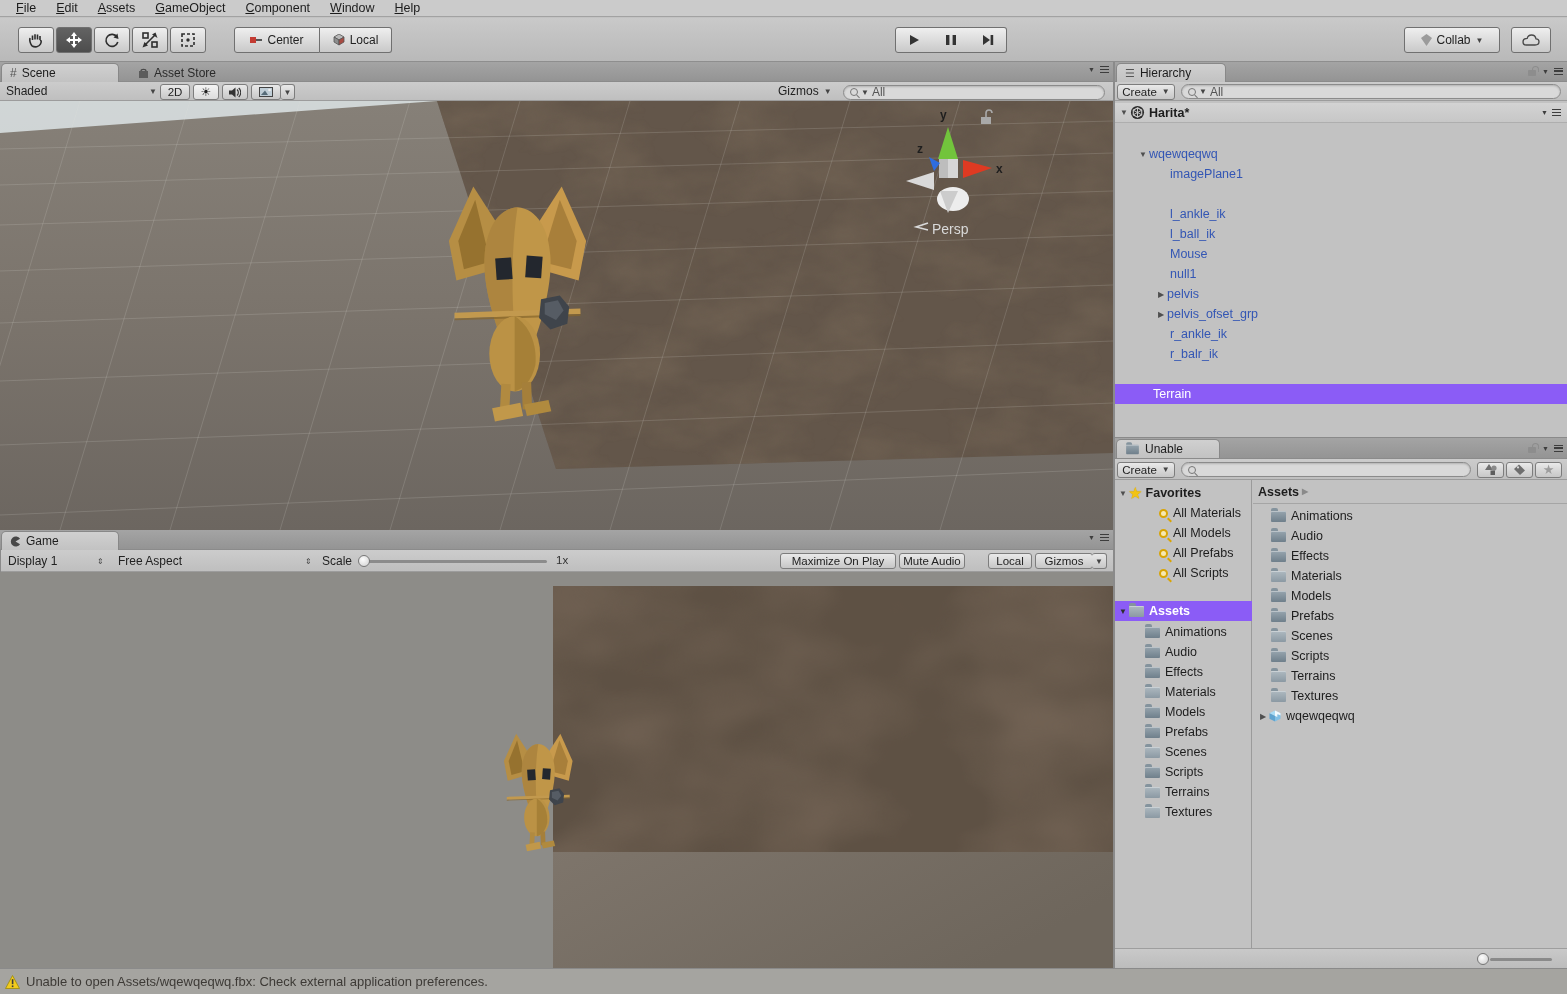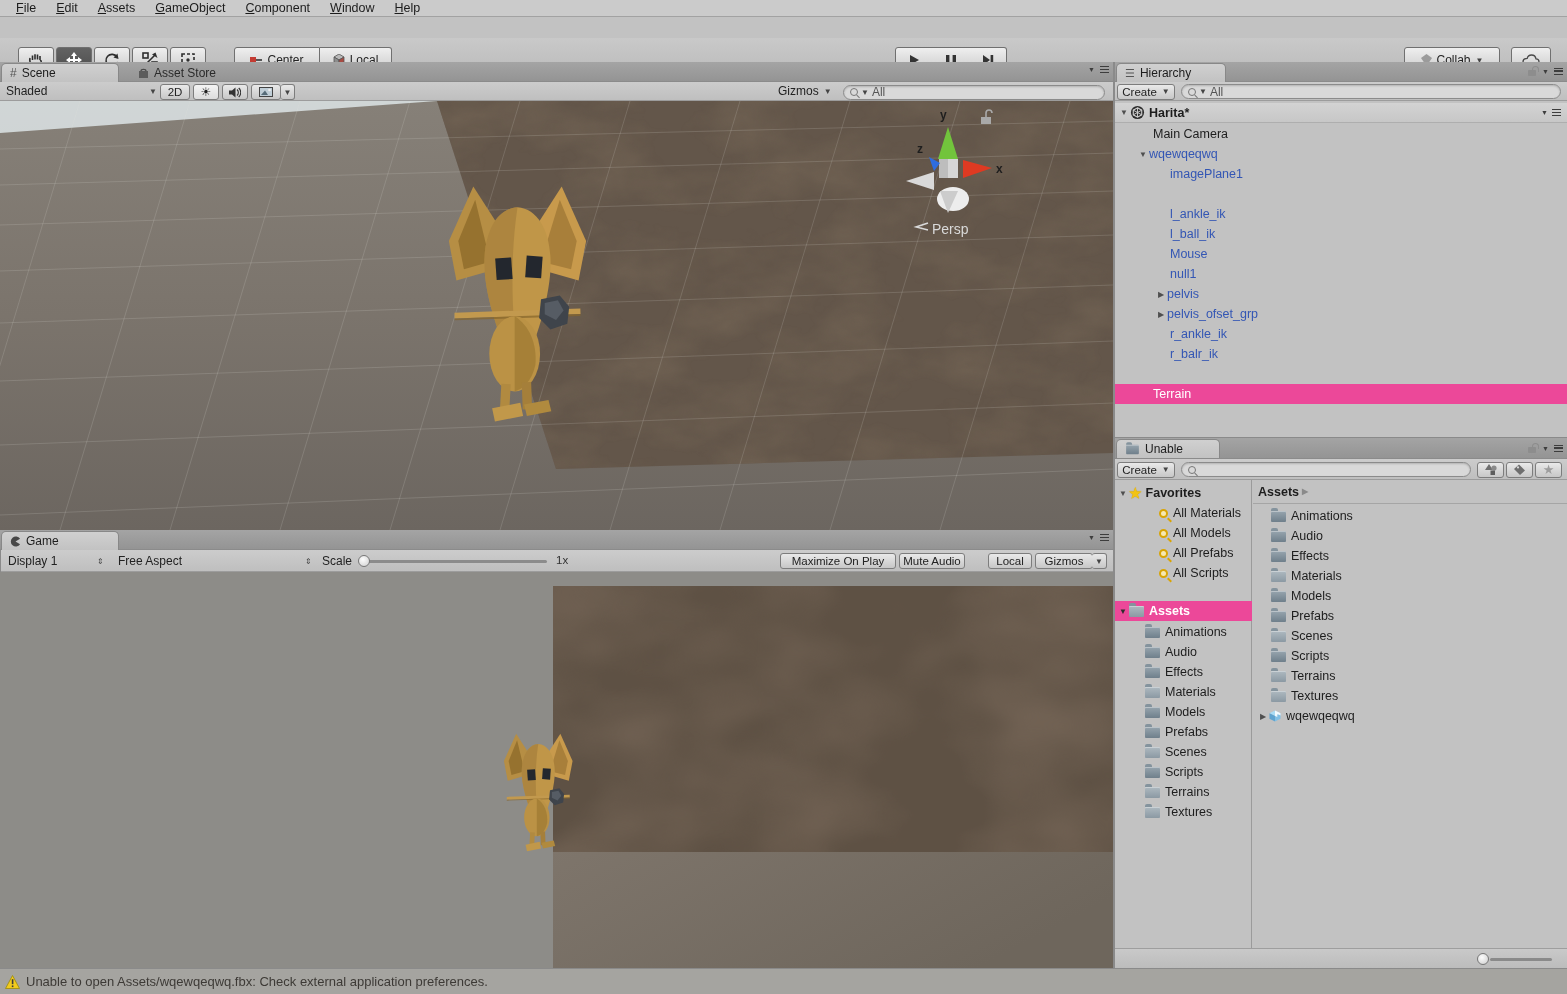--- a/index.html
+++ b/index.html
@@ -6,21 +6,21 @@
   html,body { width:1567px; height:994px; overflow:hidden; }
   body { font-family:"Liberation Sans", sans-serif; font-size:12px; color:#222; background:#c2c2c2; position:relative; -webkit-font-smoothing:antialiased; }
   .abs { position:absolute; }
 
   
   .menubar { left:0; top:0; width:1567px; height:17px; background:#cbcbcb; border-bottom:1px solid #a2a2a2; display:flex; align-items:center; padding-left:6px; gap:0; }
   .menu-item { display:inline-block; padding:1px 10px 1px 10px; font-size:12.5px; color:#1c1c1c; cursor:default; }
   .menu-item::first-letter { text-decoration:underline; }
 
   
-  .toolbar { left:0; top:18px; width:1567px; height:44px; background:linear-gradient(#c9c9c9,#b9b9b9); border-bottom:1px solid #8e8e8e;margin-top:20px; }
+  .toolbar { left:0; top:18px; width:1567px; height:44px; background:linear-gradient(#c9c9c9,#b9b9b9); border-bottom:1px solid #8e8e8e; }
   .btn { position:absolute; height:26px; top:9px; background:linear-gradient(#efefef,#c9c9c9); border:1px solid #707070; border-radius:3px; display:flex; align-items:center; justify-content:center; font-size:12px; color:#222; }
   .btn.active { background:linear-gradient(#636363,#4d4d4d); color:#fff; }
   .btn-attached-l { border-radius:3px 0 0 3px; }
   .btn-attached-r { border-radius:0 3px 3px 0; border-left:none; }
   .caret { font-size:8px; color:#444; margin-left:5px; }
   .tool-stroke { stroke:#2e2e2e; fill:none; stroke-width:1.6; }
 
   
   .tabstrip { background:linear-gradient(#a4a4a4,#949494); border-bottom:1px solid #8b8b8b; }
   .tab { position:absolute; top:1px; height:19px; background:linear-gradient(#d0d0d0,#c2c2c2); border:1px solid #888; border-bottom:none; border-radius:5px 5px 0 0; display:flex; align-items:center; padding:0 12px 0 8px; gap:5px; font-size:12px; color:#1d1d1d; }
@@ -37,21 +37,21 @@
   .paneltb { background:linear-gradient(#cccccc,#bfbfbf); border-bottom:1px solid #9c9c9c; }
   .flatdrop { position:absolute; display:flex; align-items:center; font-size:12px; color:#222; }
   .mini-btn { position:absolute; top:2px; height:16px; background:linear-gradient(#e9e9e9,#c7c7c7); border:1px solid #7d7d7d; border-radius:3px; display:flex; align-items:center; justify-content:center; font-size:11.5px; color:#222; }
   .searchpill { position:absolute; top:2.5px; height:15px; background:#d9d9d9; border:1px solid #8b8b8b; border-radius:8px; display:flex; align-items:center; padding:0 6px; gap:3px; box-shadow:inset 0 1px 2px rgba(0,0,0,.18); }
   .searchpill input { background:transparent; border:none; outline:none; font-size:12px; color:#555; width:100%; font-family:"Liberation Sans",sans-serif; }
   .mag { width:8px; height:8px; border:1.4px solid #777; border-radius:50%; position:relative; flex:none; }
   .mag::after { content:''; position:absolute; width:4px; height:1.4px; background:#777; transform:rotate(45deg); left:5px; top:7px; }
 
   
   .row { position:absolute; height:20px; display:flex; align-items:center; font-size:12.5px; color:#1d1d1d; white-space:nowrap; overflow:hidden; }
-  .row.sel { background:#ec4899; color:#fff; }
+  .row.sel { background:#8b5cf6; color:#fff; }
   .row.blue { color:var(--blue,#3356b4); }
   .tri { font-size:8px; color:#4f4f4f; width:12px; flex:none; text-align:center; }
   .ficon { width:15px; height:11px; background:linear-gradient(#97a5ae,#6f7f8b); border-radius:1px; position:relative; margin-right:5px; flex:none; box-shadow:inset 0 1px 0 rgba(255,255,255,.35); }
   .ficon::before { content:''; position:absolute; top:-3px; left:0; width:7px; height:3px; background:#84939d; border-radius:2px 2px 0 0; }
   .ficon.open { background:linear-gradient(#aeb9c0,#8b99a3); }
   .magy { width:9px; height:9px; border:2px solid #d9a404; border-radius:50%; position:relative; margin-right:5px; flex:none; background:#f7e9b0; }
   .magy::after { content:''; position:absolute; width:5px; height:2px; background:#d9a404; transform:rotate(45deg); left:6px; top:8px; }
   .star { color:#f3c312; font-size:14px; margin-right:4px; text-shadow:0 0 1px #b98d00; }
   .cube { width:12px; height:12px; position:relative; margin-right:5px; flex:none; }
 
@@ -395,23 +395,20 @@
       <circle cx="8" cy="8" r="7" fill="#2b2b2b"></circle>
       <polygon points="8,3 12.5,5.5 12.5,10.5 8,13 3.5,10.5 3.5,5.5" fill="none" stroke="#cfcfcf" stroke-width="1.2"></polygon>
       <path d="M8,3 L8,13 M3.5,5.5 L12.5,10.5 M12.5,5.5 L3.5,10.5" stroke="#cfcfcf" stroke-width="1"></path>
     </svg>
     <span>Harita*</span>
     <span style="position:absolute;right:6px;display:flex;gap:4px;align-items:center">
       <span class="mini-caret">▼</span>
       <span class="mini-burger"></span>
     </span>
   </div>
-  <div class="row" style="left:38px;top:23px;width:410px">
-      <span>Main Camera</span>
-    </div>
   <div class="row blue" style="left:22px;top:43px;width:426px">
       <span class="tri">▼</span>
       <span>wqewqeqwq</span>
     </div>
   <div class="row blue" style="left:55px;top:63px;width:393px">
       <span>imagePlane1</span>
     </div>
   <div class="row blue" style="left:55px;top:123px;width:393px">
       <span>l_ball_ik</span>
     </div>

